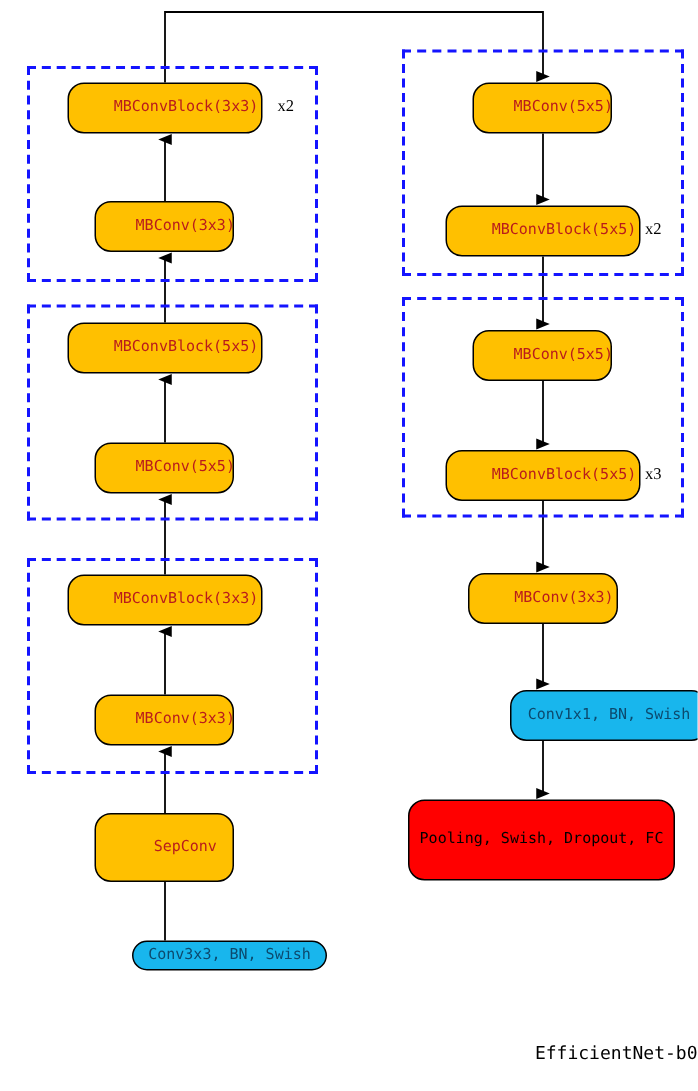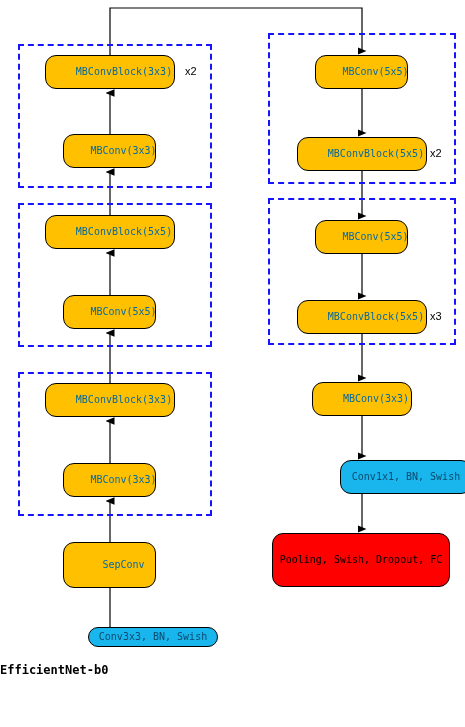--- a/index.html
+++ b/index.html
@@ -26,39 +26,39 @@
     box-sizing: border-box;
     border: 1px solid #000000;
     border-radius: 11px;
     display: flex;
     align-items: center;
     justify-content: center;
     text-align: center;
     white-space: nowrap;
     letter-spacing: 0px;
   }
-  .node.fill-orange { background: #FFC000; color: #0369a1; padding-left: 28px; }
+  .node.fill-orange { background: #FFC000; color: #b91c1c; padding-left: 28px; }
   .node.fill-cyan   { background: #18B6ED; color: #0c4a6e; margin-left: 44px; }
   .node.fill-red    { background: #FF0000; color: #000000; }
   .node-label {
     font-size: 10px;
     line-height: 1;
     font-family: "DejaVu Sans Mono", "Liberation Mono", monospace;
   }
   .group-box {
     position: absolute;
     box-sizing: border-box;
     border: 2px dashed #1414FF;
     background: transparent;
   }
   .multiplier {
     position: absolute;
     font-size: 11px;
     color: #000000;
-    font-family: Liberation Sans, sans-serif;
+    font-family: Liberation Serif, serif;
     white-space: nowrap;
   }
   .caption {
     position: absolute;
     font-size: 12px;
     color: #000000;
     white-space: nowrap;
     font-family: "DejaVu Sans Mono", "Liberation Mono", monospace;
   }
   svg.edges {
@@ -153,14 +153,14 @@
         <span class="node-label">MBConv(3x3)</span>
       </div>
       <div class="node fill-cyan" style="left: 296px; top: 460px; width: 132px; height: 34px;">
         <span class="node-label">Conv1x1, BN, Swish</span>
       </div>
       <div class="node fill-red" style="left: 272px; top: 533px; width: 178px; height: 54px;">
         <span class="node-label">Pooling, Swish, Dropout, FC</span>
       </div>
     </div>
 
-  <div class="caption" style="top: 663px; left: 0px; width: 465px; text-align: left; font-weight: bold;">EfficientNet-b0</div>
+  <div class="caption" style="top: 695px; left: 0px; width: 465px; text-align: right;">EfficientNet-b0</div>
 </div>
 
 </body></html>

